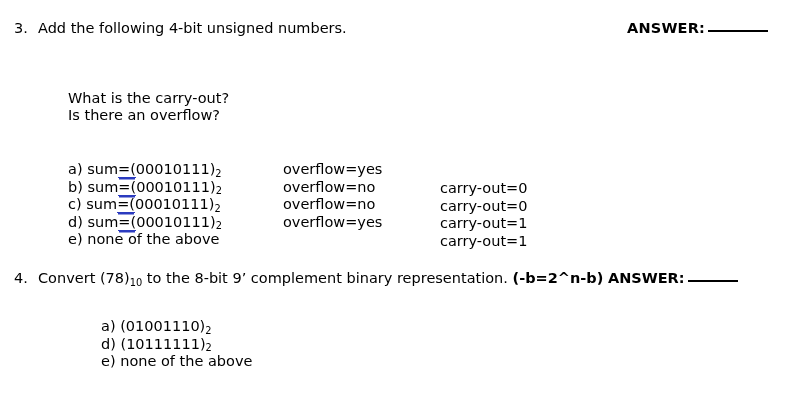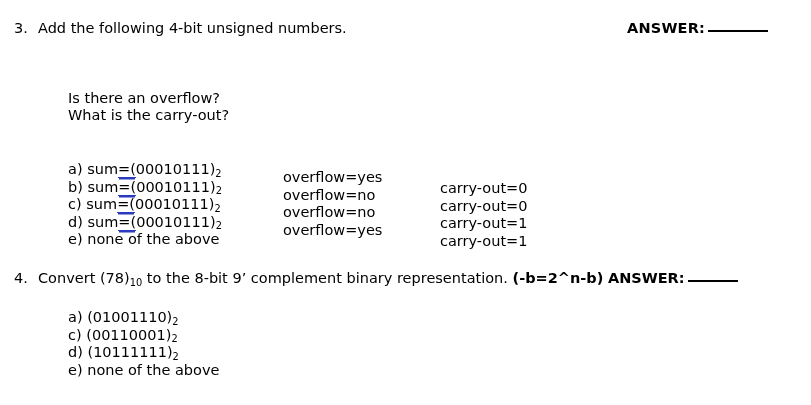--- a/index.html
+++ b/index.html
@@ -95,21 +95,21 @@
   }
   .col-a {
     position: absolute;
     left: 68px;
     top: 0;
     white-space: nowrap;
   }
   .col-b {
     position: absolute;
     left: 283px;
-    top: 8px;
+    top: 0;
     white-space: nowrap;
   }
   .col-c {
     position: absolute;
     left: 440px;
     top: 0;
     white-space: nowrap;
     margin-top: 19px;
   }
   .opt-simple {
@@ -143,22 +143,22 @@
   <div class="question" style="top:19px;">
     <div class="q-head">
       <span class="q-num">3.</span>
       <span class="q-text">Add the following 4-bit unsigned numbers.</span>
       <span class="q-answer" style="left:627px;"><span>ANSWER:</span><span class="blank" style="width:60px;"></span></span>
     </div>
   </div>
 
 
   <div class="prompts" style="top:90px;">
+    <div>What is the carry-out?</div>
     <div>Is there an overflow?</div>
-    <div>What is the carry-out?</div>
   </div>
 
   <div class="options" style="top:161px;">
 
     <div class="opt-row">
       <span class="col-a"><span>a)</span>&nbsp;<span>sum</span><span class="marked">=(</span><span>00010111)</span><sub>2</sub></span>
       <span class="col-b">overflow=yes</span>
       <span class="col-c">carry-out=0</span>
     </div>
 
@@ -186,30 +186,27 @@
 
   </div>
 
   <div class="question" style="top:269px;">
     <div class="q-head">
       <span class="q-num">4.</span>
       <span class="q-text"><span>Convert (78)</span><sub>10</sub><span> to the 8-bit 9’ complement binary representation. </span><span class="bold">(-b=2^n-b)</span>&nbsp;<span class="bold">ANSWER:</span><span class="blank" style="width:50px;"></span></span>
     </div>
   </div>
 
-  <div class="options" style="top:309px;">
+  <div class="options" style="top:318px;margin-left:33px;">
 
     <div class="opt-row">
       <span class="opt-simple"><span>a)</span>&nbsp;<span>(01001110)</span><sub>2</sub></span>
     </div>
 
 
-    <div class="opt-row">
-      <span class="opt-simple"><span>c)</span>&nbsp;<span>(00110001)</span><sub>2</sub></span>
-    </div>
 
     <div class="opt-row">
       <span class="opt-simple"><span>d)</span>&nbsp;<span>(10111111)</span><sub>2</sub></span>
     </div>
 
     <div class="opt-row">
       <span class="opt-simple"><span>e)</span>&nbsp;<span>none of the above</span></span>
     </div>
 
   </div>

